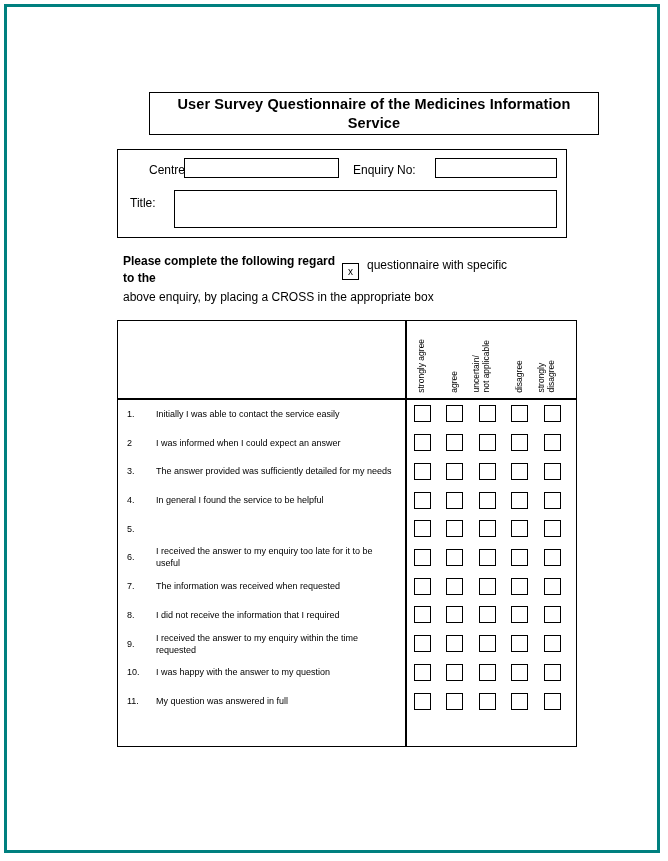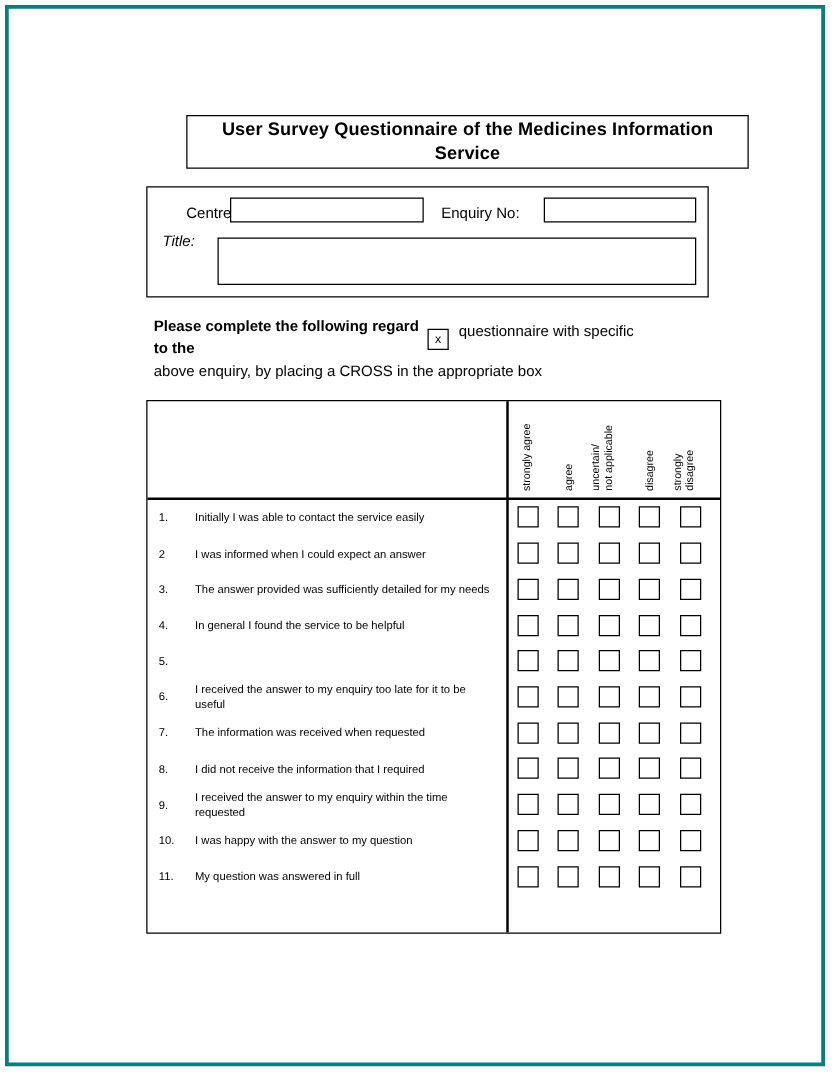--- a/index.html
+++ b/index.html
@@ -76,21 +76,21 @@
     white-space: nowrap;
   }
   .field-input {
     position: absolute;
     border: 1.5px solid #000;
     box-sizing: border-box;
     background: #fff;
   }
   .lbl-centre  { left: 12px;  top: 13px; margin-left: 19px; }
   .lbl-enquiry { left: 235px; top: 13px; }
-  .lbl-title   { left: 12px;  top: 36px; font-style: italic; }
+  .lbl-title   { left: 12px;  top: 46px; }
 
   .inp-centre  { left: 66px;  top: 8px;  width: 155px; height: 20px; }
   .inp-enquiry { left: 317px; top: 8px;  width: 122px; height: 20px; }
   .inp-title   { left: 56px;  top: 40px; width: 383px; height: 38px; }
 
   
   .instructions {
     position: absolute;
     left: 116px;
     top: 246px;

